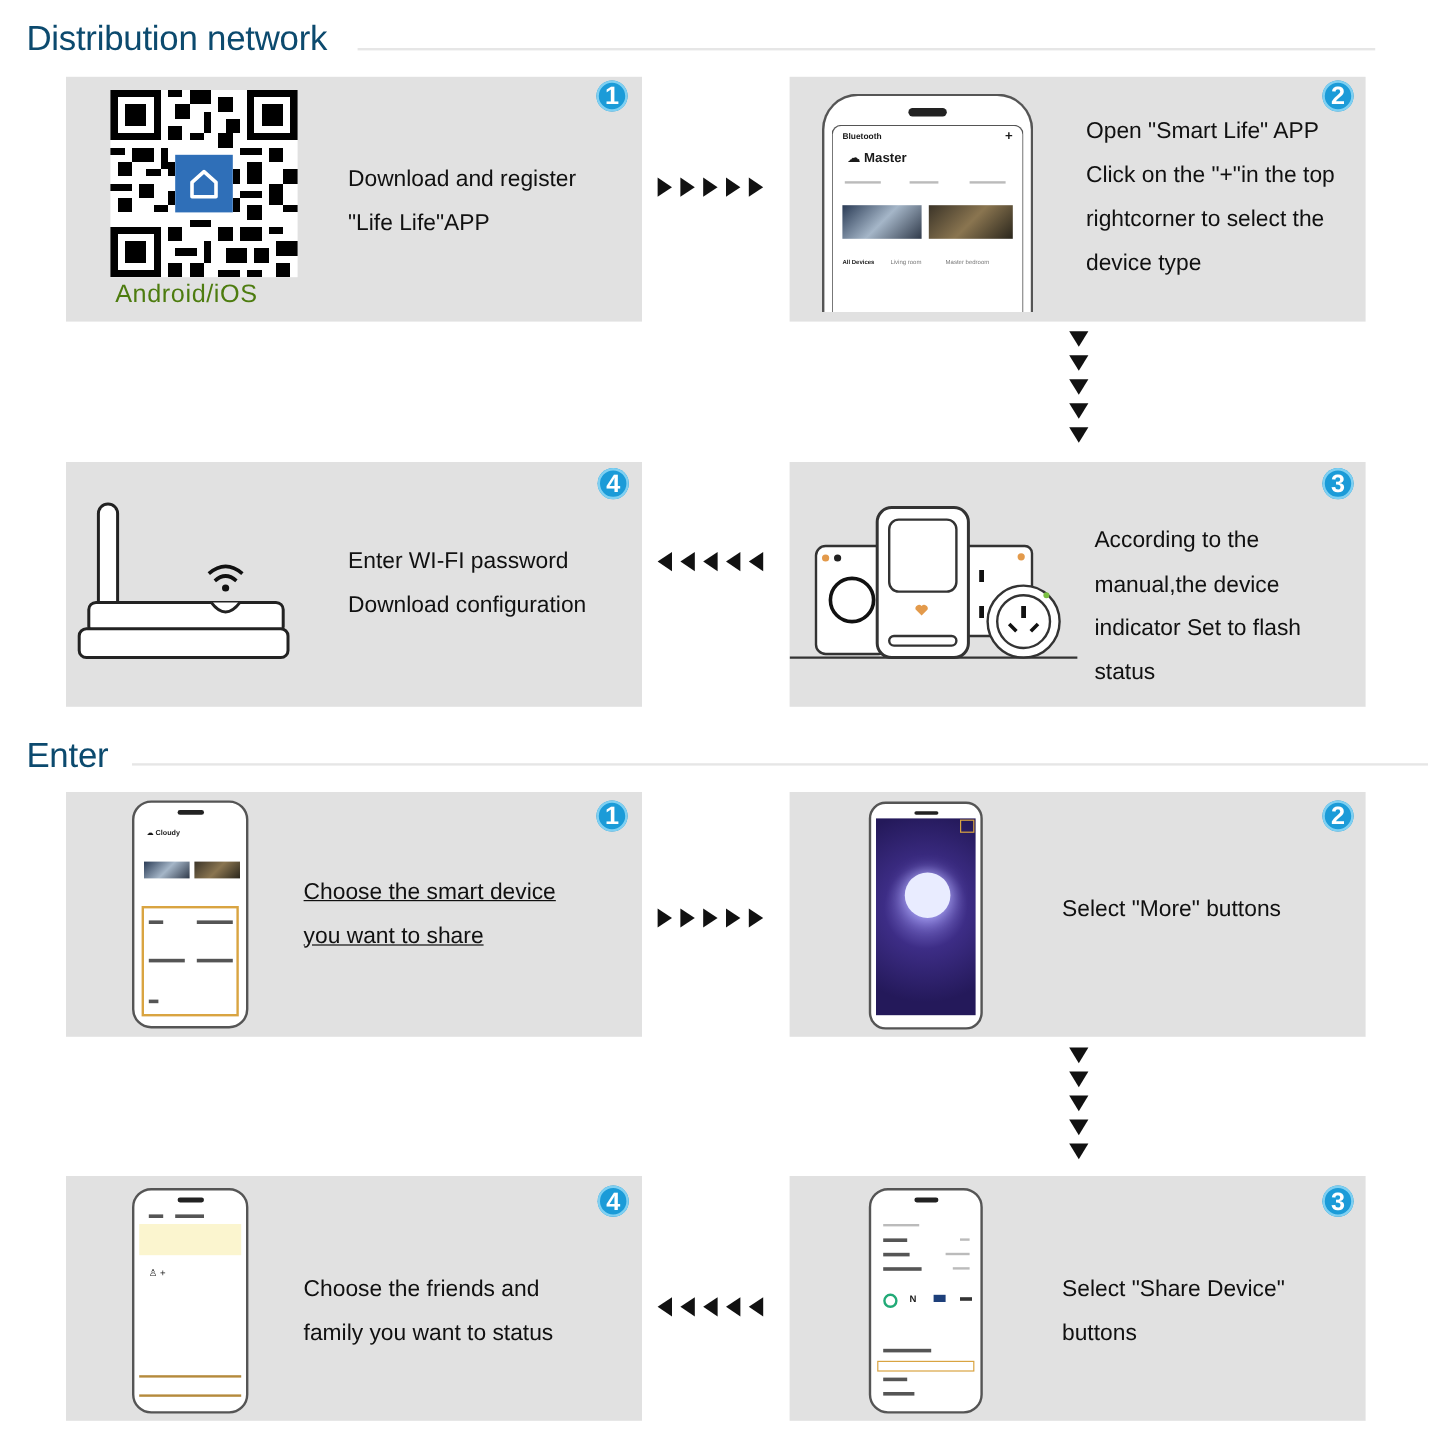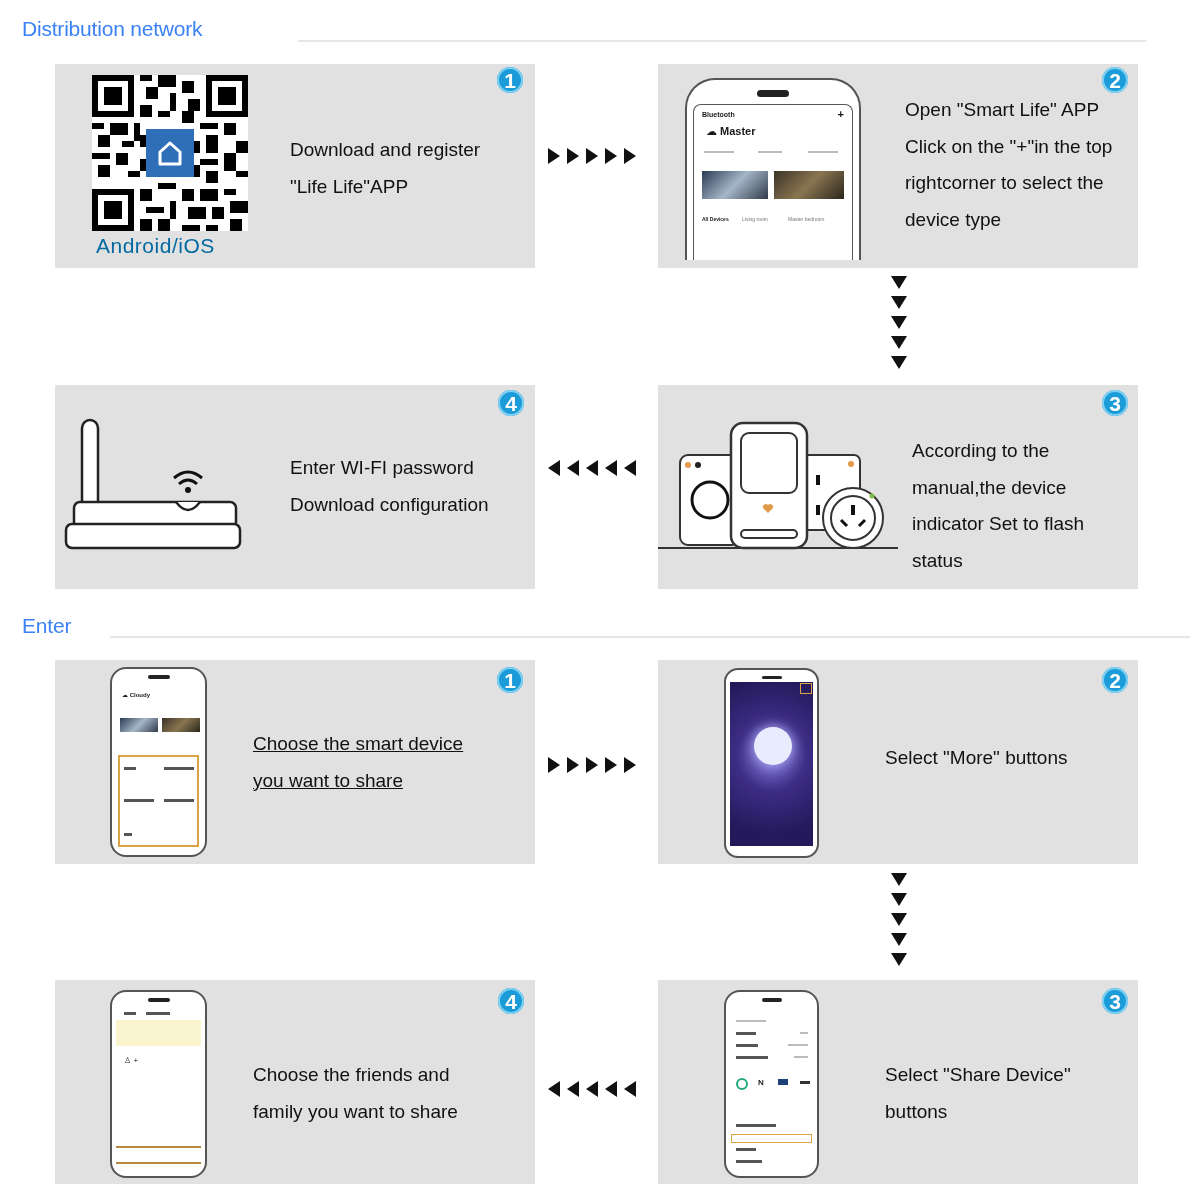--- a/index.html
+++ b/index.html
@@ -1,34 +1,34 @@
 <!DOCTYPE html>
 <html><head>
 <meta charset="utf-8">
 <style>
   html, body { margin:0; padding:0; background:#ffffff; }
   body { width:1200px; height:1200px; position:relative; overflow:hidden;
          font-family:"Liberation Sans", "DejaVu Sans", sans-serif; color:#1a1a1a; }
-  .section-title { position:absolute; left:22px; font-size:21px; font-weight:normal; color:#3b82f6; letter-spacing:-0.2px; }
+  .section-title { position:absolute; left:22px; font-size:29px; font-weight:normal; color:#0c4a6e; letter-spacing:-0.2px; }
   .rule { position:absolute; height:2px; background:#e6e6e6; }
   .card { position:absolute; background:#e1e1e1; width:480px; height:204px; }
   .badge { position:absolute; width:26px; height:26px; border-radius:50%;
            background:#1b9bd8; color:#fff; font-weight:bold; font-size:21px;
            display:flex; align-items:center; justify-content:center;
            box-shadow:0 0 0 2px #7fd0f2 inset; line-height:1; }
   .card-text { position:absolute; font-size:19px; line-height:36.5px; color:#111; white-space:pre-line; }
   .arrows-h { position:absolute; display:flex; gap:7px; }
   .arrows-v { position:absolute; display:flex; flex-direction:column; gap:7px; }
   .tri-r { width:0; height:0; border-top:8px solid transparent; border-bottom:8px solid transparent; border-left:12px solid #111; }
   .tri-l { width:0; height:0; border-top:8px solid transparent; border-bottom:8px solid transparent; border-right:12px solid #111; }
   .tri-d { width:0; height:0; border-left:8px solid transparent; border-right:8px solid transparent; border-top:13px solid #111; }
 
   
   .qr { position:absolute; left:92px; top:75px; width:156px; height:156px; background:#fff; }
-  .qr-label { position:absolute; left:96px; top:234px; font-size:21px; color:#0369a1; letter-spacing:0.5px; }
+  .qr-label { position:absolute; left:96px; top:234px; font-size:21px; color:#4d7c0f; letter-spacing:0.5px; }
   .qr-logo { position:absolute; left:146px; top:129px; width:48px; height:48px; background:#2f6fb8; display:flex; align-items:center; justify-content:center; }
 
   
   .phone { position:absolute; background:#fff; border:2px solid #555; border-radius:14px; box-sizing:border-box; overflow:hidden; }
   .phone .speaker { position:absolute; left:50%; transform:translateX(-50%); background:#222; border-radius:4px; }
   .phone .screen { position:absolute; background:#fff; }
   .mini-line { position:absolute; height:2px; background:#bbb; }
   .mini-dark { position:absolute; height:3px; background:#555; }
 </style>
 </head>
@@ -255,21 +255,21 @@
   <div class="speaker" style="top:6px; width:22px; height:4px;"></div>
   <div class="screen" style="left:4px; top:14px; right:4px; bottom:8px;">
     <div class="mini-dark" style="left:8px; top:6px; width:12px;"></div>
       <div class="mini-dark" style="left:30px; top:6px; width:24px;"></div>
     <div style="position:absolute; left:0; top:14px; right:0; height:26px; background:#fbf5cf;"></div>
     <div style="position:absolute; left:8px; top:50px; font-size:8px;">♙ +</div>
     <div style="position:absolute; left:0; right:0; bottom:4px; height:14px; border-top:2px solid #b58a3c; border-bottom:2px solid #b58a3c; background:#fff;"></div>
   </div>
 </div>
 <div class="card-text" style="left:253px; top:1057px;">Choose the friends and
-family you want to share</div>
+family you want to status</div>
 <div class="badge" style="left:498px; top:988px;">4</div>
 
 <div class="arrows-h" style="left:548px; top:1081px;">
   <div class="tri-l"></div>
     <div class="tri-l"></div>
     <div class="tri-l"></div>
     <div class="tri-l"></div>
     <div class="tri-l"></div>
 </div>
 

